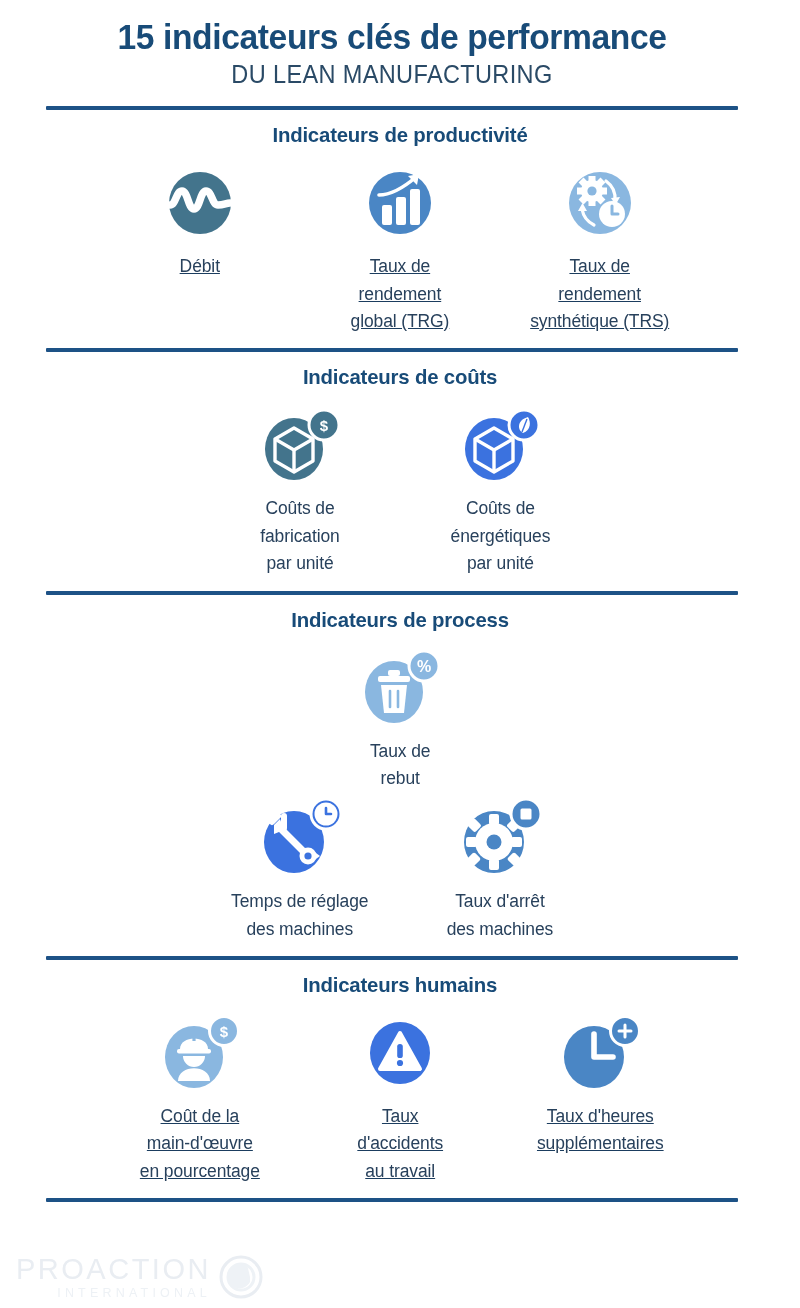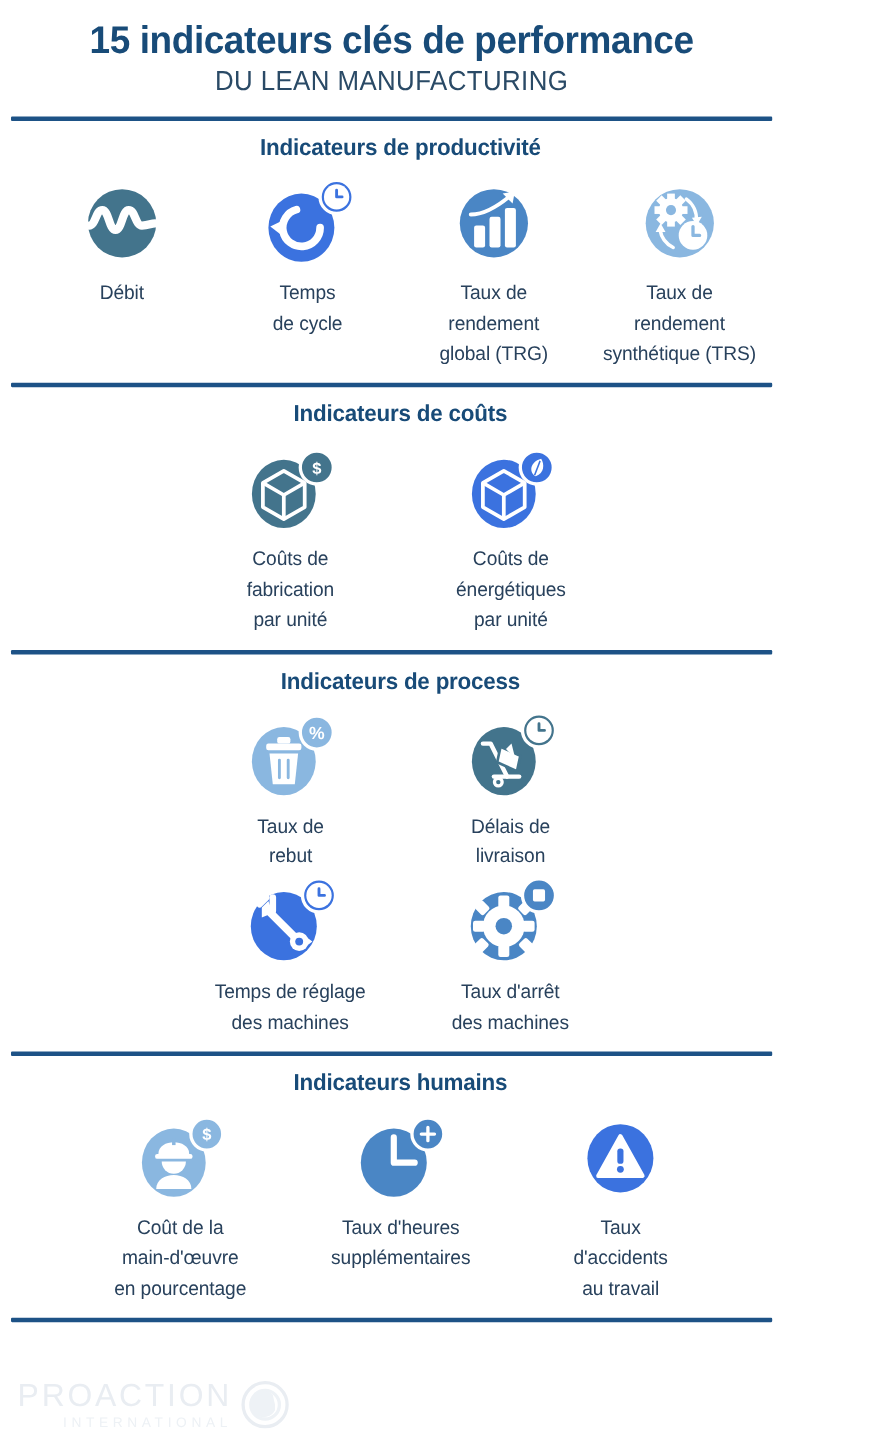--- a/index.html
+++ b/index.html
@@ -4,21 +4,21 @@
 <style>
   html,body{margin:0;padding:0;}
   body{
     width:800px;height:1308px;
     background:#ffffff;
     font-family:"Liberation Sans","DejaVu Sans",sans-serif;
     color:#1b3d5f;
     overflow:hidden;
     position:relative;
   }
-  .sheet{width:712px;height:1308px;position:relative;}
+  .sheet{width:712px;height:1308px;position:relative;padding-left:36px;}
 
   
   .header{padding:18px 14px 6px 14px;text-align:center;}
   .title{
     font-size:35px;font-weight:bold;letter-spacing:-0.4px;
     color:#184b78;line-height:1.06;margin:0;
     transform:scaleX(0.96);transform-origin:center;
   }
   .subtitle{
     font-size:25px;font-weight:400;color:#2a4a66;
@@ -32,21 +32,21 @@
 
   
   .section{padding:0 10px;margin-left:16px;}
   .section-title{
     text-align:center;font-size:21px;font-weight:bold;color:#184b78;
     margin:13px 0 10px 0;letter-spacing:-0.2px;
     transform:scaleX(0.97);transform-origin:center;
   }
 
   .row{display:flex;justify-content:center;align-items:flex-start;}
-  .row.cols4 .cell{width:200px;}
+  .row.cols4 .cell{width:200px;text-decoration:underline;}
   .row.cols2 .cell{width:200px;}
   .row.cols3 .cell{width:200px;}
 
   .cell{
     display:flex;flex-direction:column;align-items:center;
     box-sizing:border-box;padding:0 4px;
   }
   .icon-wrap{
     width:92px;height:92px;position:relative;
     display:flex;align-items:center;justify-content:center;
@@ -95,33 +95,20 @@
         <div class="section-title">Indicateurs de productivité</div>
         <div class="row cols4">
           <div class="cell">
         <div class="icon-wrap">
               <svg width="92" height="92" viewBox="0 0 92 92">
                 <ellipse cx="46" cy="46" rx="31" ry="31" fill="#43748c"></ellipse>
         <path d="M16 48 C22 48 22 34 28 34 C34 34 34 52 40 52 C46 52 46 34 52 34 C58 34 58 48 64 48 C70 48 72 46 76 46" fill="none" stroke="#ffffff" stroke-width="7.5" stroke-linecap="round" stroke-linejoin="round"></path>
               </svg>
             </div>
         <div class="label">Débit</div>
-      </div>
-          <div class="cell">
-        <div class="icon-wrap">
-              <svg width="92" height="92" viewBox="0 0 92 92">
-                <ellipse cx="40" cy="50" rx="30" ry="31" fill="#3b72df"></ellipse>
-        <path d="M57 50 A17 17 0 1 1 35.5 33.6" fill="none" stroke="#ffffff" stroke-width="7" stroke-linecap="round"></path>
-        <path d="M50 64 L58.5 52 L64 65 Z" fill="#ffffff" transform="rotate(150 40 50)"></path>
-                <circle cx="72" cy="22" r="15" fill="#3b72df" stroke="#ffffff" stroke-width="3"></circle>
-                <circle cx="72" cy="22" r="11.5" fill="#ffffff"></circle>
-             <path d="M72 16 L72 22 L77 22" fill="none" stroke="#3b72df" stroke-width="2.6" stroke-linecap="round" stroke-linejoin="round"></path>
-              </svg>
-            </div>
-        <div class="label">Temps<br>de cycle</div>
       </div>
           <div class="cell">
         <div class="icon-wrap">
               <svg width="92" height="92" viewBox="0 0 92 92">
                 <ellipse cx="46" cy="46" rx="31" ry="31" fill="#4a86c5"></ellipse>
         <rect x="28" y="48" width="10" height="20" rx="2" fill="#ffffff"></rect>
         <rect x="42" y="40" width="10" height="28" rx="2" fill="#ffffff"></rect>
         <rect x="56" y="32" width="10" height="36" rx="2" fill="#ffffff"></rect>
         <path d="M25 38 C36 38 48 32 62 20" fill="none" stroke="#ffffff" stroke-width="3.6" stroke-linecap="round"></path>
         <path d="M54 19 L65 17 L63 28 Z" fill="#ffffff"></path>
@@ -210,41 +197,20 @@
         <g stroke="#8ab7e0" stroke-width="2.6" stroke-linecap="round">
           <path d="M36 49 L36 65"></path>
           <path d="M44 49 L44 65"></path>
         </g>
                 <circle cx="70" cy="24" r="15" fill="#8ab7e0" stroke="#ffffff" stroke-width="3"></circle>
                 <text x="70" y="30" text-anchor="middle" font-family="Liberation Sans, sans-serif" font-size="16" font-weight="bold" fill="#ffffff">%</text>
               </svg>
             </div>
         <div class="label">Taux de<br>rebut</div>
       </div>
-          <div class="cell">
-        <div class="icon-wrap">
-              <svg width="92" height="92" viewBox="0 0 92 92">
-                <ellipse cx="40" cy="50" rx="29" ry="31" fill="#43748c"></ellipse>
-        <g fill="none" stroke="#ffffff" stroke-width="4" stroke-linecap="round" stroke-linejoin="round">
-          <path d="M21 34 L28 34 L43 64"></path>
-          <path d="M31 64 L54 64"></path>
-        </g>
-        <g fill="#ffffff" stroke="#43748c" stroke-width="2.4" stroke-linejoin="round">
-          <path d="M37 37 L55 45 L52 59 L34 51 Z"></path>
-        </g>
-        <path d="M42 39 L47 34 L50 46 L45 42 Z" fill="#ffffff"></path>
-        <circle cx="35" cy="69" r="5" fill="#ffffff"></circle>
-        <circle cx="35" cy="69" r="2" fill="#43748c"></circle>
-                <circle cx="72" cy="22" r="15" fill="#43748c" stroke="#ffffff" stroke-width="3"></circle>
-                <circle cx="72" cy="22" r="11.5" fill="#ffffff"></circle>
-             <path d="M72 16 L72 22 L77 22" fill="none" stroke="#43748c" stroke-width="2.6" stroke-linecap="round" stroke-linejoin="round"></path>
-              </svg>
-            </div>
-        <div class="label">Délais de<br>livraison</div>
-      </div>
         </div>
         <div class="row cols2">
           <div class="cell">
         <div class="icon-wrap">
               <svg width="92" height="92" viewBox="0 0 92 92">
                 <ellipse cx="40" cy="50" rx="30" ry="31" fill="#3b72df"></ellipse>
         <g stroke="#ffffff" stroke-width="7" stroke-linecap="round" fill="none">
           <path d="M28 38 L51 61"></path>
         </g>
         <path d="M20 33 L26 27 L30 38 L20 42 Z" fill="#ffffff"></path>
@@ -301,38 +267,38 @@
         <path d="M38.4 28 L41.6 28 L41.6 34 L38.4 34 Z" fill="#8ab7e0"></path>
                 <circle cx="70" cy="24" r="14.5" fill="#8ab7e0" stroke="#ffffff" stroke-width="3"></circle>
                 <text x="70" y="29.5" text-anchor="middle" font-family="Liberation Sans, sans-serif" font-size="15" font-weight="bold" fill="#ffffff">$</text>
               </svg>
             </div>
         <div class="label">Coût de la<br>main-d'œuvre<br>en pourcentage</div>
       </div>
           <div class="cell">
         <div class="icon-wrap">
               <svg width="92" height="92" viewBox="0 0 92 92">
+                <ellipse cx="46" cy="46" rx="30" ry="31" fill="#3b72df"></ellipse>
+        <path d="M46 26 L66 62 L26 62 Z" fill="#ffffff" stroke="#ffffff" stroke-width="4" stroke-linejoin="round"></path>
+        <rect x="43.2" y="37" width="5.6" height="14" rx="2.6" fill="#3b72df"></rect>
+        <circle cx="46" cy="56" r="3.1" fill="#3b72df"></circle>
+              </svg>
+            </div>
+        <div class="label">Taux<br>d'accidents<br>au travail</div>
+      </div>
+          <div class="cell">
+        <div class="icon-wrap">
+              <svg width="92" height="92" viewBox="0 0 92 92">
                 <ellipse cx="40" cy="50" rx="30" ry="31" fill="#4a86c5"></ellipse>
         <path d="M40 27 L40 50 L59 50" fill="none" stroke="#ffffff" stroke-width="5.6" stroke-linecap="round" stroke-linejoin="round"></path>
                 <circle cx="71" cy="24" r="14.5" fill="#4a86c5" stroke="#ffffff" stroke-width="3"></circle>
                 <path d="M65 24 L77 24 M71 18 L71 30" stroke="#ffffff" stroke-width="3" stroke-linecap="round"></path>
               </svg>
             </div>
         <div class="label">Taux d'heures<br>supplémentaires</div>
-      </div>
-          <div class="cell">
-        <div class="icon-wrap">
-              <svg width="92" height="92" viewBox="0 0 92 92">
-                <ellipse cx="46" cy="46" rx="30" ry="31" fill="#3b72df"></ellipse>
-        <path d="M46 26 L66 62 L26 62 Z" fill="#ffffff" stroke="#ffffff" stroke-width="4" stroke-linejoin="round"></path>
-        <rect x="43.2" y="37" width="5.6" height="14" rx="2.6" fill="#3b72df"></rect>
-        <circle cx="46" cy="56" r="3.1" fill="#3b72df"></circle>
-              </svg>
-            </div>
-        <div class="label">Taux<br>d'accidents<br>au travail</div>
       </div>
         </div>
       </div>
       <div class="divider"></div>
     </div>
 
   <div class="footer">
     <div class="logo">
       <div class="logo-text">
         <div class="logo-main">PROACTION</div>

